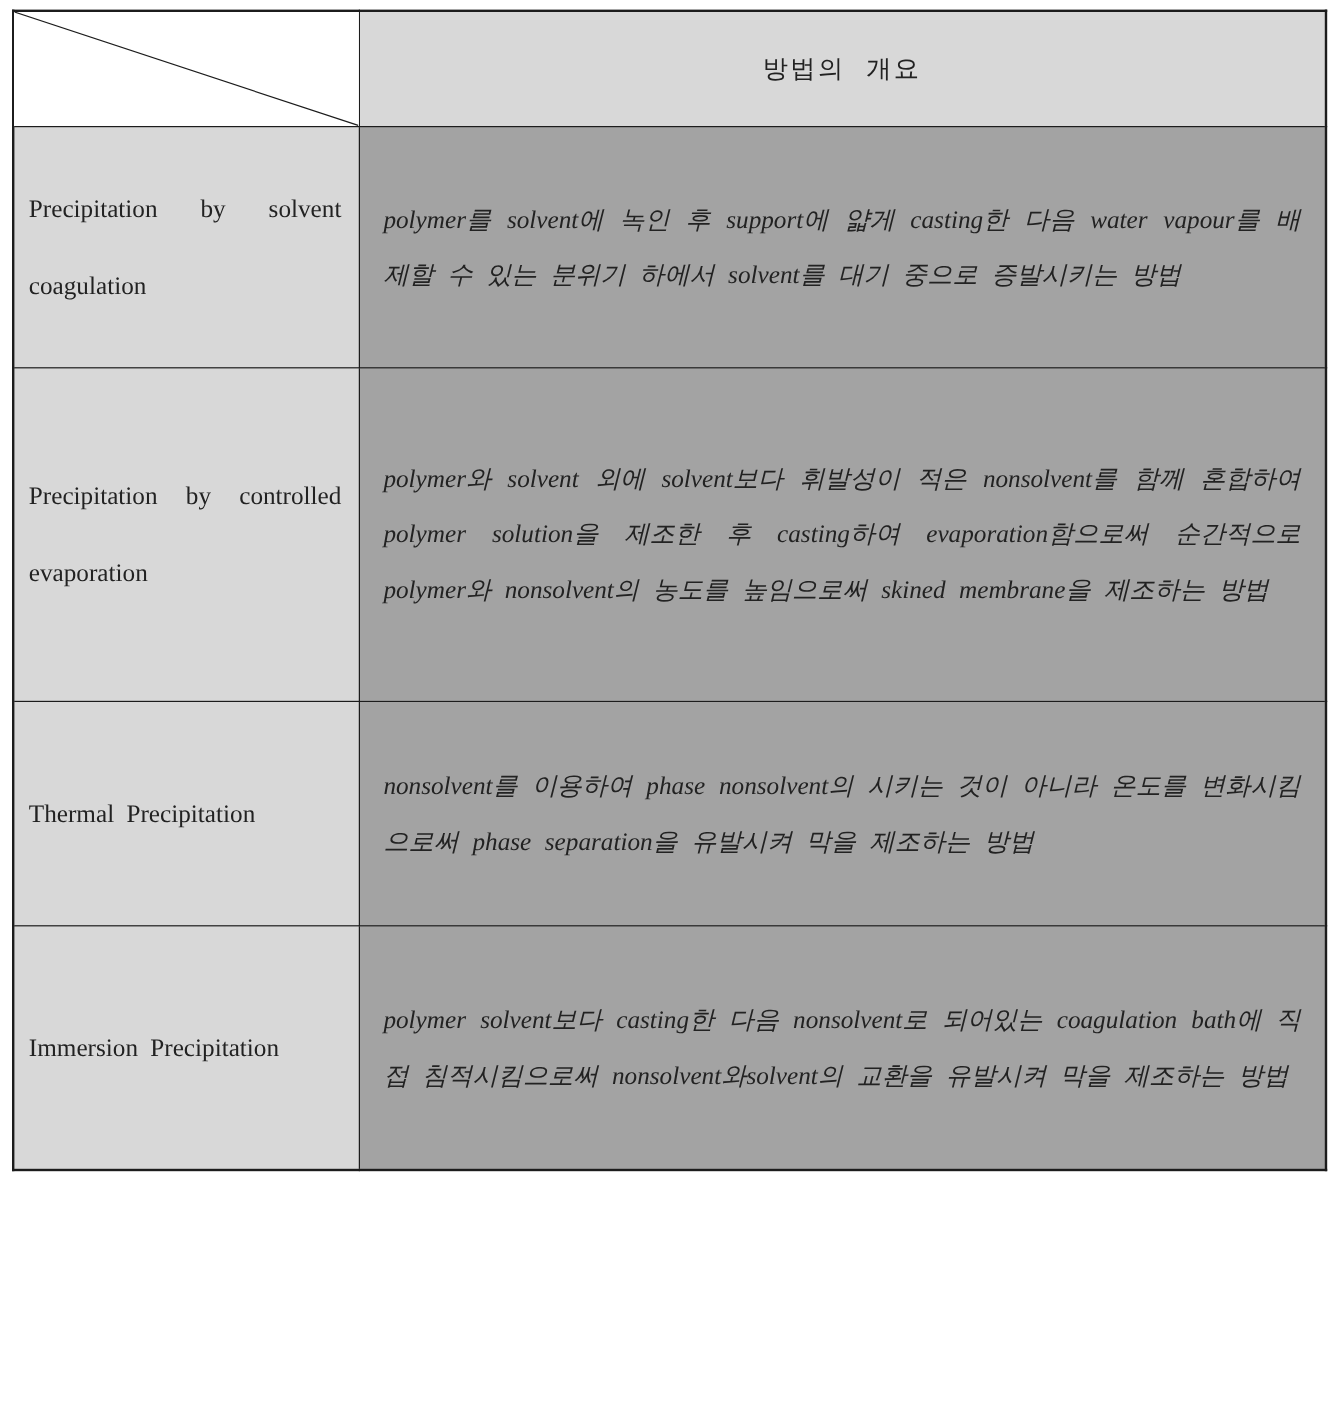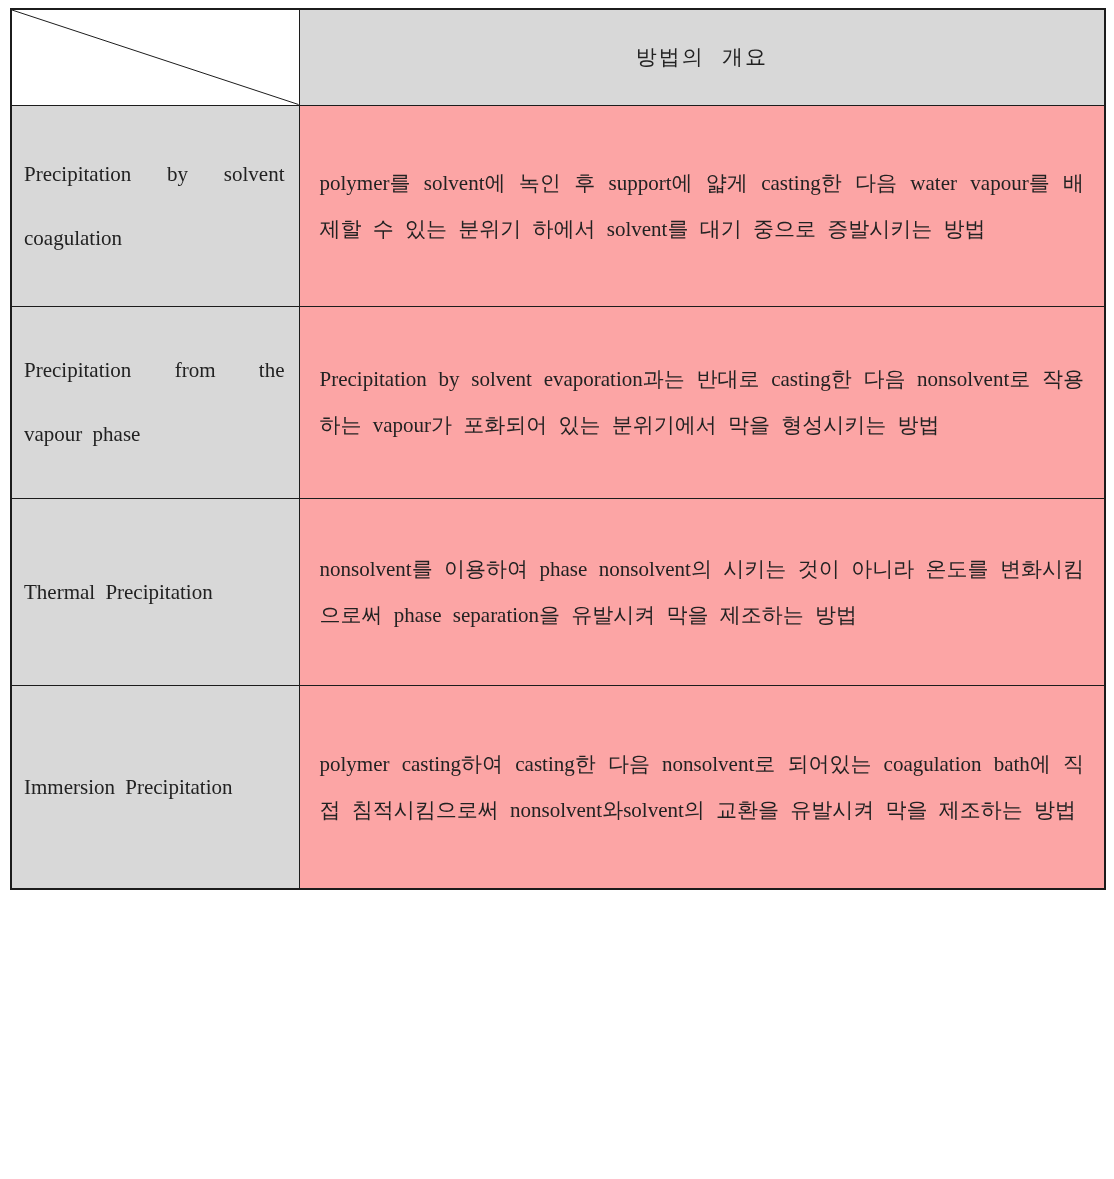--- a/index.html
+++ b/index.html
@@ -62,25 +62,26 @@
     word-spacing: 10px;
     font-size: 22px;
   }
   td.method-cell {
     padding: 0 14px 0 12px;
     line-height: 64px;
     text-align: justify;
     word-spacing: 5px;
   }
   td.desc-cell {
-    background: #fca5a5;
+    background: #a3a3a3;
     padding: 0 20px 0 20px;
     line-height: 46px;
     text-align: justify;
     word-spacing: 6px;
+    font-style: italic;
   }
 </style>
 </head>
 <body>
 
 <div class="page">
   <table class="method-table">
     <colgroup>
       <col class="c-method">
       <col class="c-desc">
@@ -93,30 +94,30 @@
           </svg>
         </td>
         <td class="cell-gray header-title">방법의 개요</td>
       </tr>
 
       <tr class="r-1">
         <td class="cell-gray method-cell">Precipitation by solvent coagulation</td>
         <td class="desc-cell">polymer를 solvent에 녹인 후 support에 얇게 casting한 다음 water vapour를 배제할 수 있는 분위기 하에서 solvent를 대기 중으로 증발시키는 방법</td>
       </tr>
 
-      <tr class="r-2">
-        <td class="cell-gray method-cell">Precipitation from the vapour phase</td>
-        <td class="desc-cell">Precipitation by solvent evaporation과는 반대로 casting한 다음 nonsolvent로 작용하는 vapour가 포화되어 있는 분위기에서 막을 형성시키는 방법</td>
+
+      <tr class="r-3">
+        <td class="cell-gray method-cell">Precipitation by controlled evaporation</td>
+        <td class="desc-cell">polymer와 solvent 외에 solvent보다 휘발성이 적은 nonsolvent를 함께 혼합하여 polymer solution을 제조한 후 casting하여 evaporation함으로써 순간적으로 polymer와 nonsolvent의 농도를 높임으로써 skined membrane을 제조하는 방법</td>
       </tr>
-
 
       <tr class="r-4">
         <td class="cell-gray method-cell">Thermal Precipitation</td>
         <td class="desc-cell">nonsolvent를 이용하여 phase nonsolvent의 시키는 것이 아니라 온도를 변화시킴으로써 phase separation을 유발시켜 막을 제조하는 방법</td>
       </tr>
 
       <tr class="r-5">
         <td class="cell-gray method-cell">Immersion Precipitation</td>
-        <td class="desc-cell">polymer casting하여 casting한 다음 nonsolvent로 되어있는 coagulation bath에 직접 침적시킴으로써 nonsolvent와solvent의 교환을 유발시켜 막을 제조하는 방법</td>
+        <td class="desc-cell">polymer solvent보다 casting한 다음 nonsolvent로 되어있는 coagulation bath에 직접 침적시킴으로써 nonsolvent와solvent의 교환을 유발시켜 막을 제조하는 방법</td>
       </tr>
     </tbody>
   </table>
 </div>
 
 </body></html>

